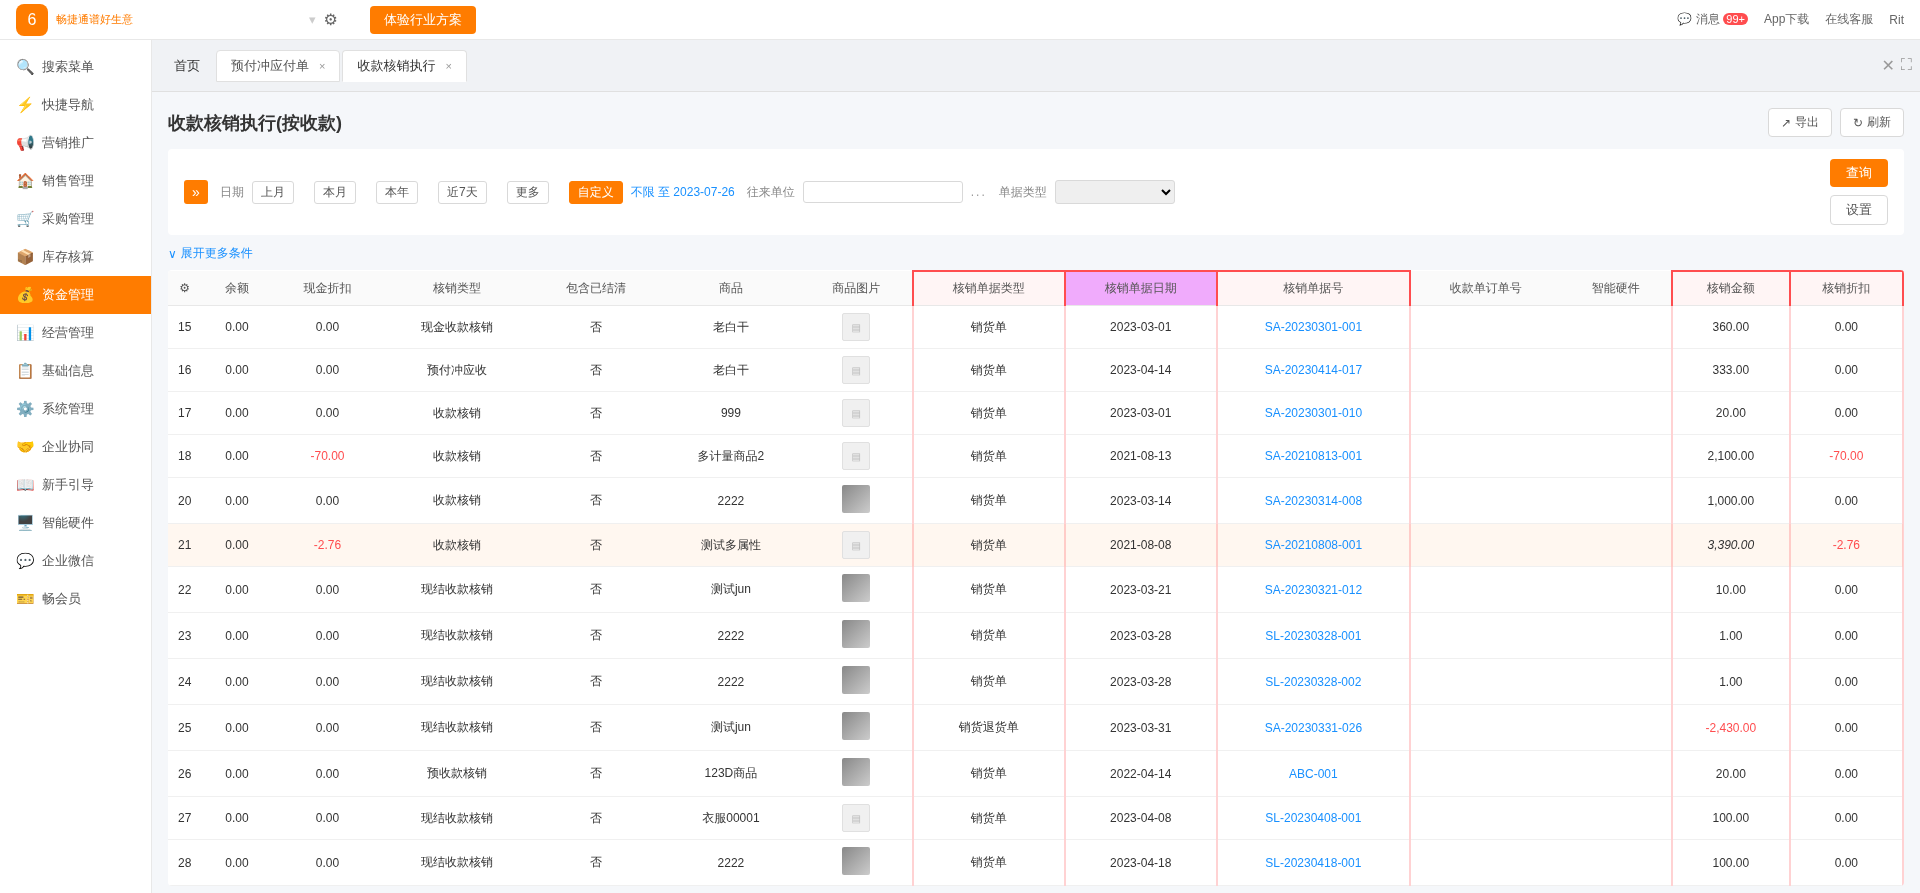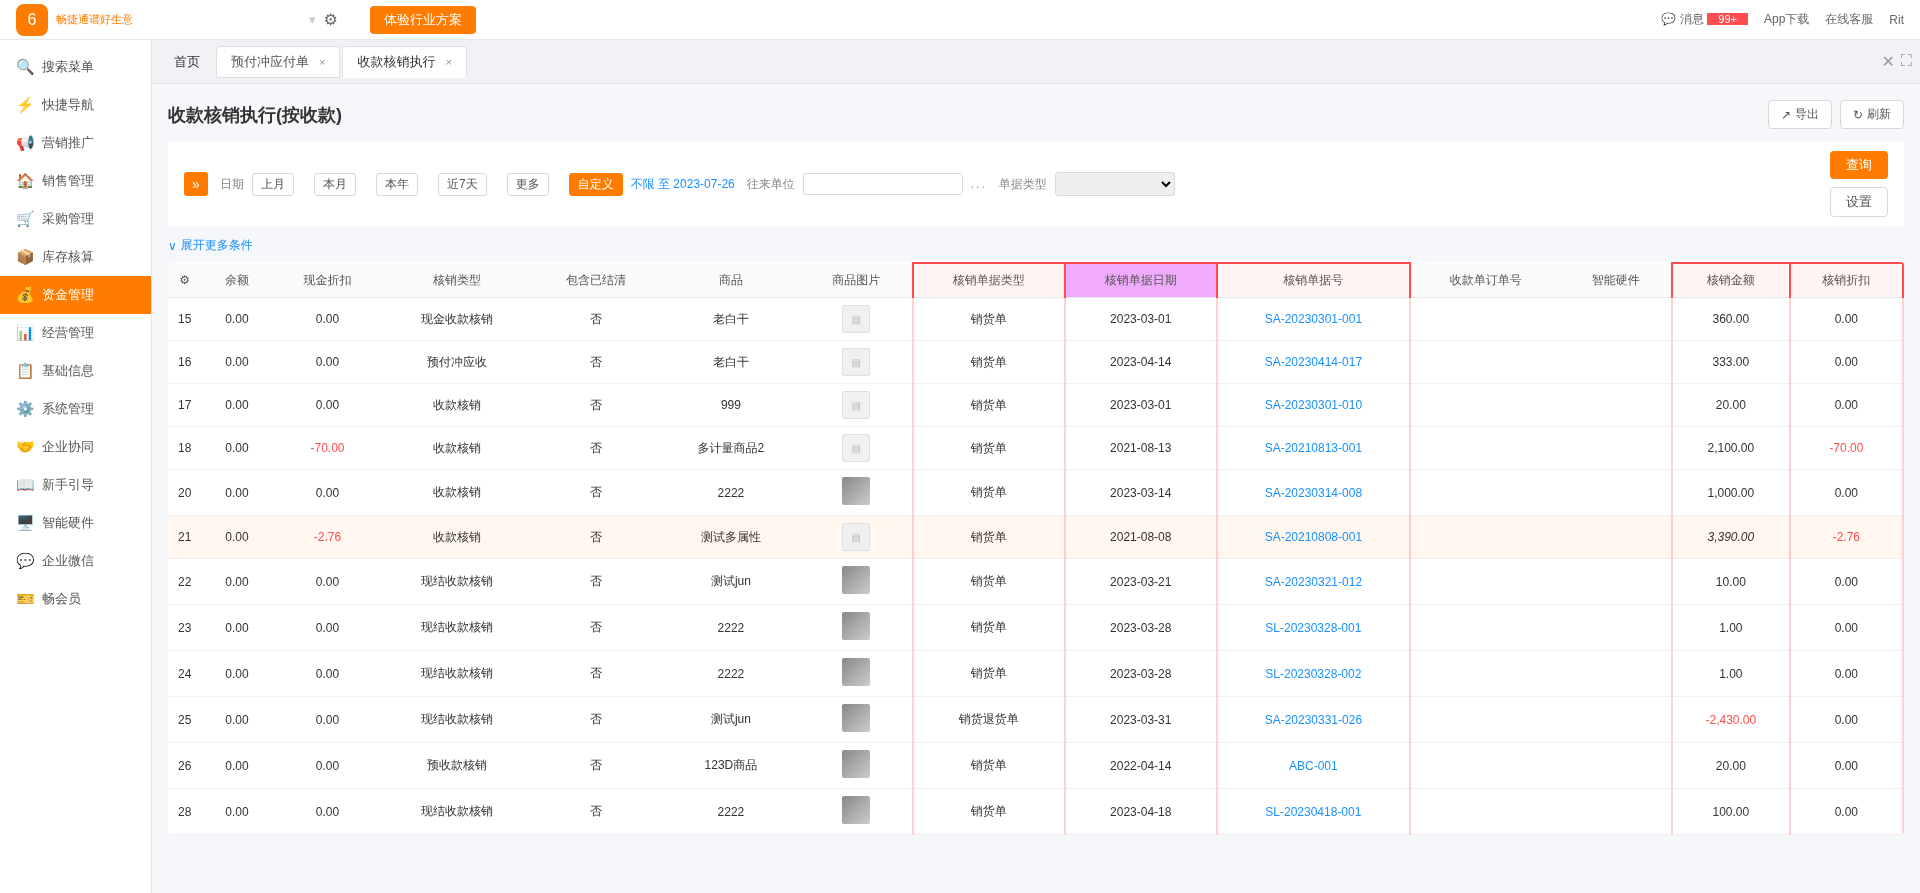--- a/index.html
+++ b/index.html
@@ -12,21 +12,21 @@
       display: flex;
       align-items: center;
       padding: 0 16px;
       border-bottom: 1px solid #e8e8e8;
       gap: 12px;
     }
     .top-bar-left { display: flex; align-items: center; gap: 8px; flex: 1; }
     .top-bar-gear { font-size: 16px; color: #666; cursor: pointer; }
     .btn-orange { background: #ff7c00; color: #fff; border: none; border-radius: 4px; padding: 5px 14px; font-size: 13px; cursor: pointer; margin-left: 24px; }
     .top-bar-right { display: flex; align-items: center; gap: 16px; font-size: 12px; color: #666; }
-    .badge-red { background: #ff4d4f; color: #fff; border-radius: 0; padding: 0 11px; font-size: 11px; }
+    .badge-red { background: #ff4d4f; color: #fff; border-radius: 6px; padding: 0 3px; font-size: 11px; }
 
     
     .layout { display: flex; height: calc(100vh - 40px); }
 
     
     .sidebar {
       width: 152px;
       background: #fff;
       border-right: 1px solid #e8e8e8;
       display: flex;
@@ -42,21 +42,21 @@
       font-size: 13px;
     }
     .sidebar-item.active { background: #ff7c00; color: #fff; border-radius: 0; }
     .sidebar-item .icon { font-size: 15px; width: 18px; text-align: center; }
 
     
     .main { flex: 1; display: flex; flex-direction: column; overflow: hidden; }
 
     
     .tab-bar {
-      height: 44px;
+      height: 52px;
       background: #f0f2f5;
       display: flex;
       align-items: center;
       border-bottom: 1px solid #e0e0e0;
       padding: 0 8px;
       gap: 2px;
       position: relative;
     }
     .tab {
       display: flex; align-items: center; gap: 6px;
@@ -503,20 +503,36 @@
     <td><span class="thumb-img"></span></td>
     <td style="border-left:2px solid rgba(255,77,79,0.25);border-right:2px solid rgba(255,77,79,0.25);">销货单</td>
     <td style="border-left:2px solid rgba(255,77,79,0.25);border-right:2px solid rgba(255,77,79,0.25);">2022-04-14</td>
     <td style="border-left:2px solid rgba(255,77,79,0.25);border-right:2px solid rgba(255,77,79,0.25);"><a class="link" href="#">ABC-001</a></td>
     <td></td>
     <td></td>
     <td class="" style="border-left:2px solid rgba(255,77,79,0.25);border-right:2px solid rgba(255,77,79,0.25);">20.00</td>
     <td class="" style="border-left:2px solid rgba(255,77,79,0.25);border-right:2px solid rgba(255,77,79,0.25);">0.00</td>
   </tr>
               <tr>
+    <td>27</td>
+    <td>0.00</td>
+    <td class="">0.00</td>
+    <td>现结收款核销</td>
+    <td>否</td>
+    <td>衣服00001</td>
+    <td><span class="thumb">▤</span></td>
+    <td style="border-left:2px solid rgba(255,77,79,0.25);border-right:2px solid rgba(255,77,79,0.25);">销货单</td>
+    <td style="border-left:2px solid rgba(255,77,79,0.25);border-right:2px solid rgba(255,77,79,0.25);">2023-04-08</td>
+    <td style="border-left:2px solid rgba(255,77,79,0.25);border-right:2px solid rgba(255,77,79,0.25);"><a class="link" href="#">SL-20230408-001</a></td>
+    <td></td>
+    <td></td>
+    <td class="" style="border-left:2px solid rgba(255,77,79,0.25);border-right:2px solid rgba(255,77,79,0.25);">100.00</td>
+    <td class="" style="border-left:2px solid rgba(255,77,79,0.25);border-right:2px solid rgba(255,77,79,0.25);">0.00</td>
+  </tr>
+              <tr>
     <td>28</td>
     <td>0.00</td>
     <td class="">0.00</td>
     <td>现结收款核销</td>
     <td>否</td>
     <td>2222</td>
     <td><span class="thumb-img"></span></td>
     <td style="border-left:2px solid rgba(255,77,79,0.25);border-right:2px solid rgba(255,77,79,0.25);">销货单</td>
     <td style="border-left:2px solid rgba(255,77,79,0.25);border-right:2px solid rgba(255,77,79,0.25);">2023-04-18</td>
     <td style="border-left:2px solid rgba(255,77,79,0.25);border-right:2px solid rgba(255,77,79,0.25);"><a class="link" href="#">SL-20230418-001</a></td>

